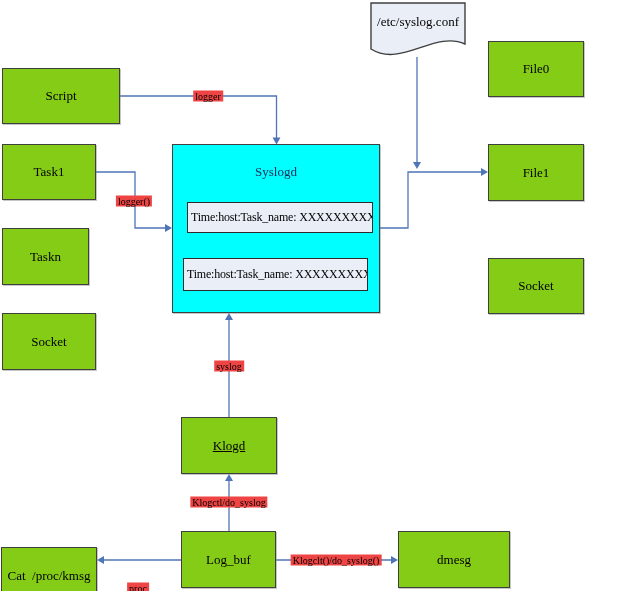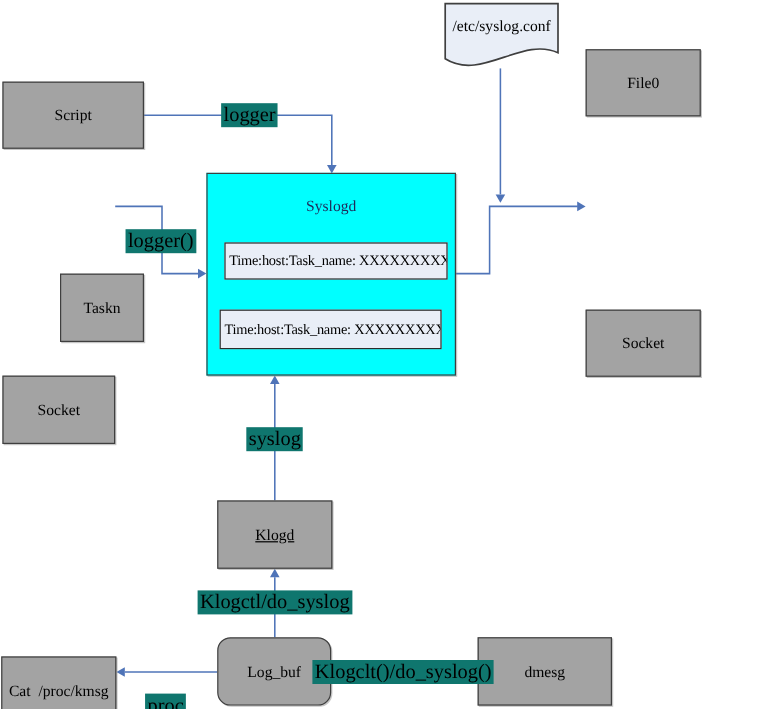--- a/index.html
+++ b/index.html
@@ -8,38 +8,38 @@
     width: 640px;
     height: 591px;
     background: #ffffff;
     font-family: "Liberation Serif", serif;
     color: #000000;
     overflow: hidden;
   }
   .node {
     position: absolute;
     box-sizing: border-box;
-    background: #a3a3a3;
+    background: #84cc16;
     border: 1.4px solid #3f3f3f;
     box-shadow: 1px 1px 0 0 rgba(128,128,128,0.45);
     display: flex;
     align-items: center;
     justify-content: center;
     font-size: 13px;
     white-space: pre;
   }
   .node-script { left: 2px;   top: 68px;  width: 118px; height: 56px; }
   .node-task1  { left: 2px;   top: 144px; width: 94px; height: 56px; }
-  .node-taskn  { left: 2px;   top: 228px; width: 70px; height: 57px; margin-left: 48px; }
+  .node-taskn  { left: 2px;   top: 228px; width: 87px; height: 57px; }
   .node-socket-left { left: 2px; top: 313px; width: 94px; height: 57px; }
   .node-file0  { left: 488px; top: 41px;  width: 96px; height: 56px; }
   .node-file1  { left: 488px; top: 144px; width: 96px; height: 57px; }
   .node-socket-right { left: 488px; top: 258px; width: 96px; height: 56px; }
   .node-klogd  { left: 181px; top: 417px; width: 96px; height: 57px; text-decoration: underline; }
-  .node-logbuf { left: 181px; top: 531px; width: 95px; height: 57px; border-radius: 11px; }
+  .node-logbuf { left: 181px; top: 531px; width: 95px; height: 57px; }
   .node-cat    { left: 1px;   top: 547px; width: 96px; height: 57px; }
   .node-dmesg  { left: 398px; top: 531px; width: 112px; height: 57px; }
 
   .node-syslogd {
     position: absolute;
     box-sizing: border-box;
     left: 172px; top: 144px; width: 208px; height: 169px;
     background: #00ffff;
     border: 1.4px solid #3f3f3f;
     box-shadow: 1px 1px 0 0 rgba(128,128,128,0.45);
@@ -75,23 +75,23 @@
     transform: translate(-50%, -50%);
     font-size: 13px;
     white-space: nowrap;
   }
 
   .connector-layer { position: absolute; left: 0; top: 0; width: 640px; height: 591px; }
 
   .edge-label {
     position: absolute;
     transform: translate(-50%, -50%);
-    background: #0f766e;
+    background: #ef4444;
     padding: 0 2px;
-    font-size: 17px;
+    font-size: 10px;
     white-space: nowrap;
   }
   .lbl-logger  { left: 208px; top: 96px; }
   .lbl-syscall { left: 134px; top: 201px; }
   .lbl-syslog  { left: 229px; top: 366px; }
   .lbl-klogctl { left: 229px; top: 502px; }
   .lbl-proc    { left: 138px; top: 588px; }
   .lbl-klogclt { left: 336px; top: 560px; }
 </style>
 </head>
@@ -121,24 +121,26 @@
       <polygon points="391,556 391,564 398,560"></polygon>
     </g>
   </svg>
 
   <svg class="doc-shape-svg" viewBox="0 0 106 66" xmlns="http://www.w3.org/2000/svg">
     <path d="M7 3 H101 V44 C71 30 37 68 7 49 Z" fill="#e9eef7" stroke="#3f3f3f" stroke-width="1.4"></path>
   </svg>
   <div class="doc-label">/etc/syslog.conf</div>
 
   <div class="node node-script">Script</div>
+  <div class="node node-task1">Task1</div>
   <div class="node node-taskn">Taskn</div>
   <div class="node node-socket-left">Socket</div>
 
   <div class="node node-file0">File0</div>
+  <div class="node node-file1">File1</div>
   <div class="node node-socket-right">Socket</div>
 
   <div class="node-syslogd">
     <div class="syslogd-title">Syslogd</div>
   </div>
   <div class="log-record log-record-1">Time:host:Task_name: XXXXXXXXXX</div>
   <div class="log-record log-record-2">Time:host:Task_name: XXXXXXXXXX</div>
 
   <div class="node node-klogd">Klogd</div>
   <div class="node node-logbuf">Log_buf</div>

